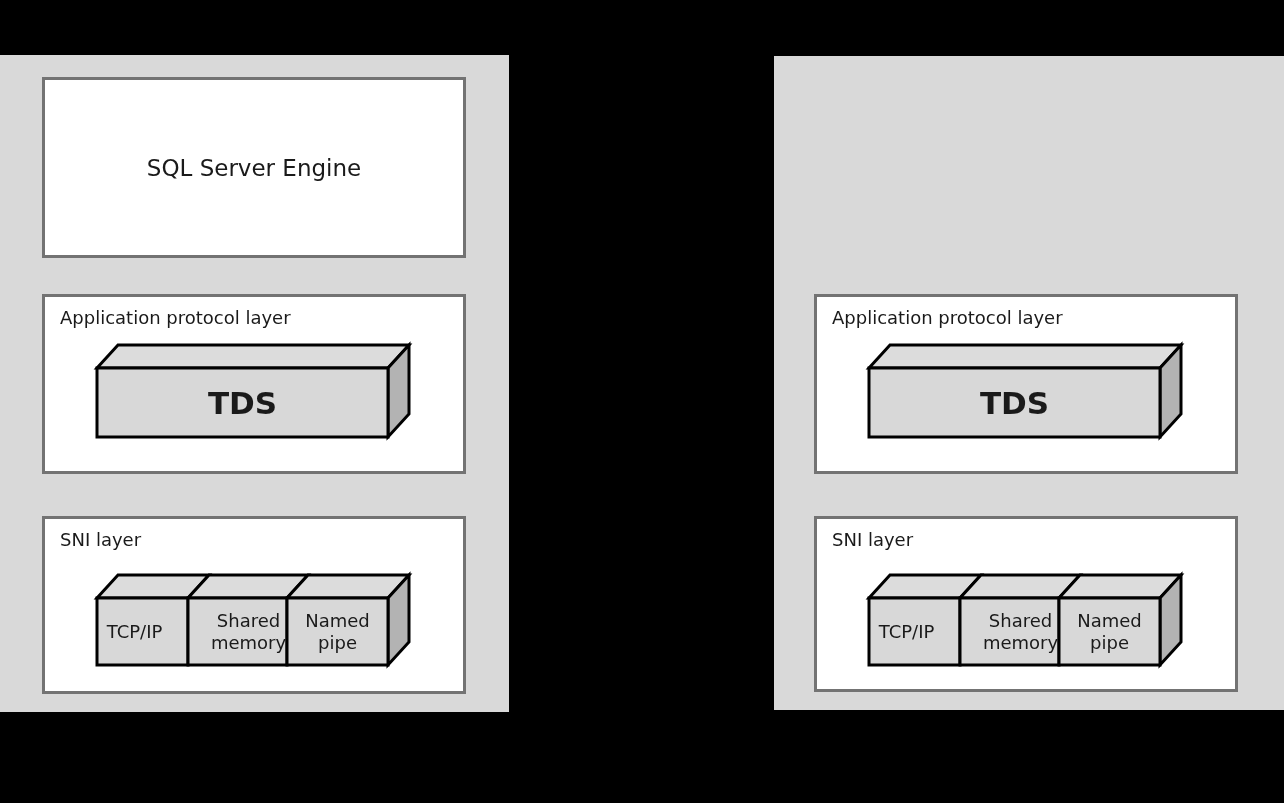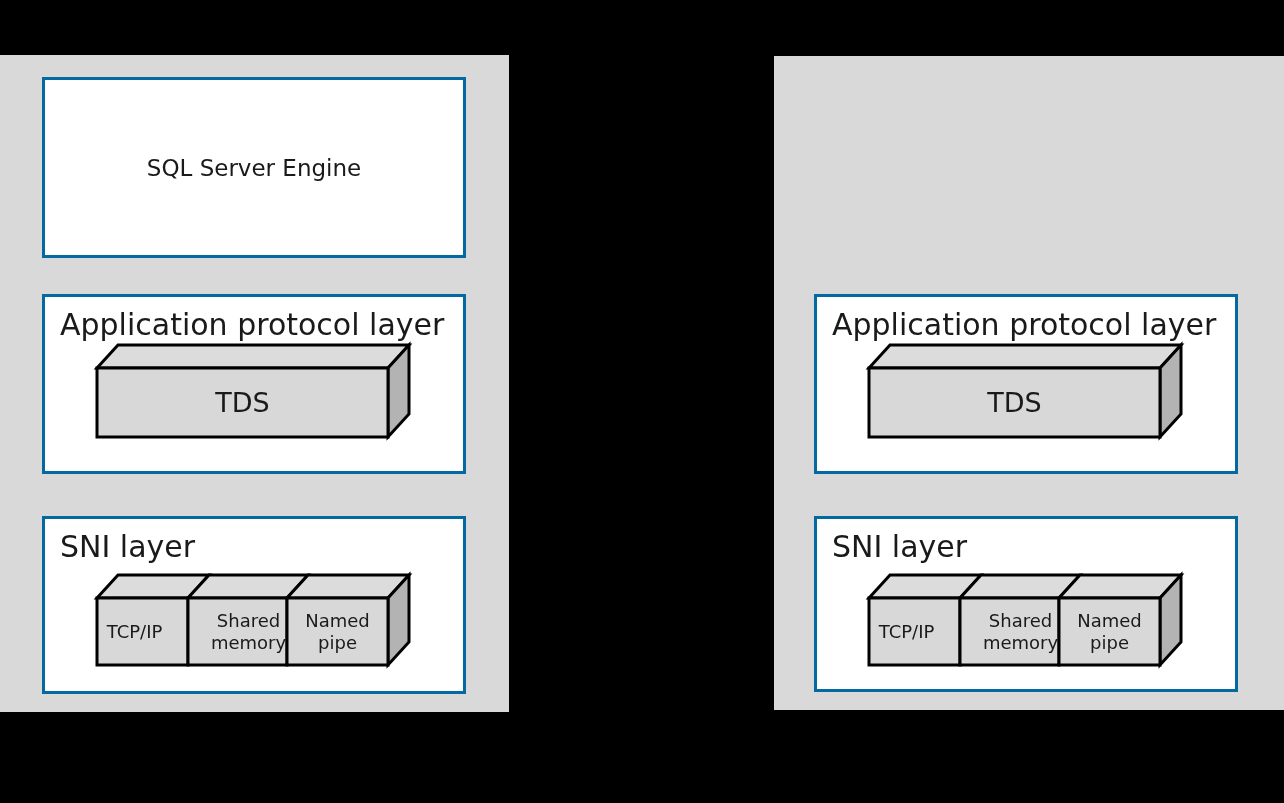--- a/index.html
+++ b/index.html
@@ -18,21 +18,21 @@
   .panel {
     position: absolute;
     background: #d9d9d9;
   }
   .panel-left  { left: 0px;   top: 55px; width: 509px; height: 657px; }
   .panel-right { left: 774px; top: 56px; width: 510px; height: 654px; }
 
   .box {
     position: absolute;
     background: #ffffff;
-    border: 3px solid #0369a1;
+    border: 3px solid #737373;
     box-sizing: border-box;
   }
   
   .panel-left .engine-box { left: 42px; top: 22px;  width: 424px; height: 181px; }
   .panel-left .app-box    { left: 42px; top: 239px; width: 424px; height: 180px; }
   .panel-left .sni-box    { left: 42px; top: 461px; width: 424px; height: 178px; }
   
   .panel-right .app-box   { left: 40px; top: 238px; width: 424px; height: 180px; }
   .panel-right .sni-box   { left: 40px; top: 460px; width: 424px; height: 176px; }
 
@@ -43,42 +43,43 @@
   }
   .engine-label {
     font-size: 23px;
     color: #1a1a1a;
     white-space: nowrap;
   }
   .box-title {
     position: absolute;
     left: 15px;
     top: 10px;
-    font-size: 30px;
+    font-size: 18px;
     color: #1a1a1a;
     white-space: nowrap;
   }
   .box svg {
     position: absolute;
     left: 0;
     top: 0;
     width: 418px;
     height: 174px;
     overflow: visible;
   }
   .face-front { fill: #d8d8d8; stroke: #000000; stroke-width: 3; stroke-linejoin: miter; }
   .face-top   { fill: #dcdcdc; stroke: #000000; stroke-width: 3; stroke-linejoin: miter; }
   .face-side  { fill: #b3b3b3; stroke: #000000; stroke-width: 3; stroke-linejoin: miter; }
 
   .tds-label {
     position: absolute;
     left: 52px; top: 71px; width: 291px; height: 69px;
     display: flex; align-items: center; justify-content: center;
-    font-size: 27px;
+    font-size: 31px;
     color: #1a1a1a;
+    font-weight: bold;
   }
   .sni-label {
     position: absolute;
     top: 79px; height: 67px;
     display: flex; align-items: center; justify-content: center;
     text-align: center;
     font-size: 18px;
     line-height: 1.18;
     color: #1a1a1a;
   }

